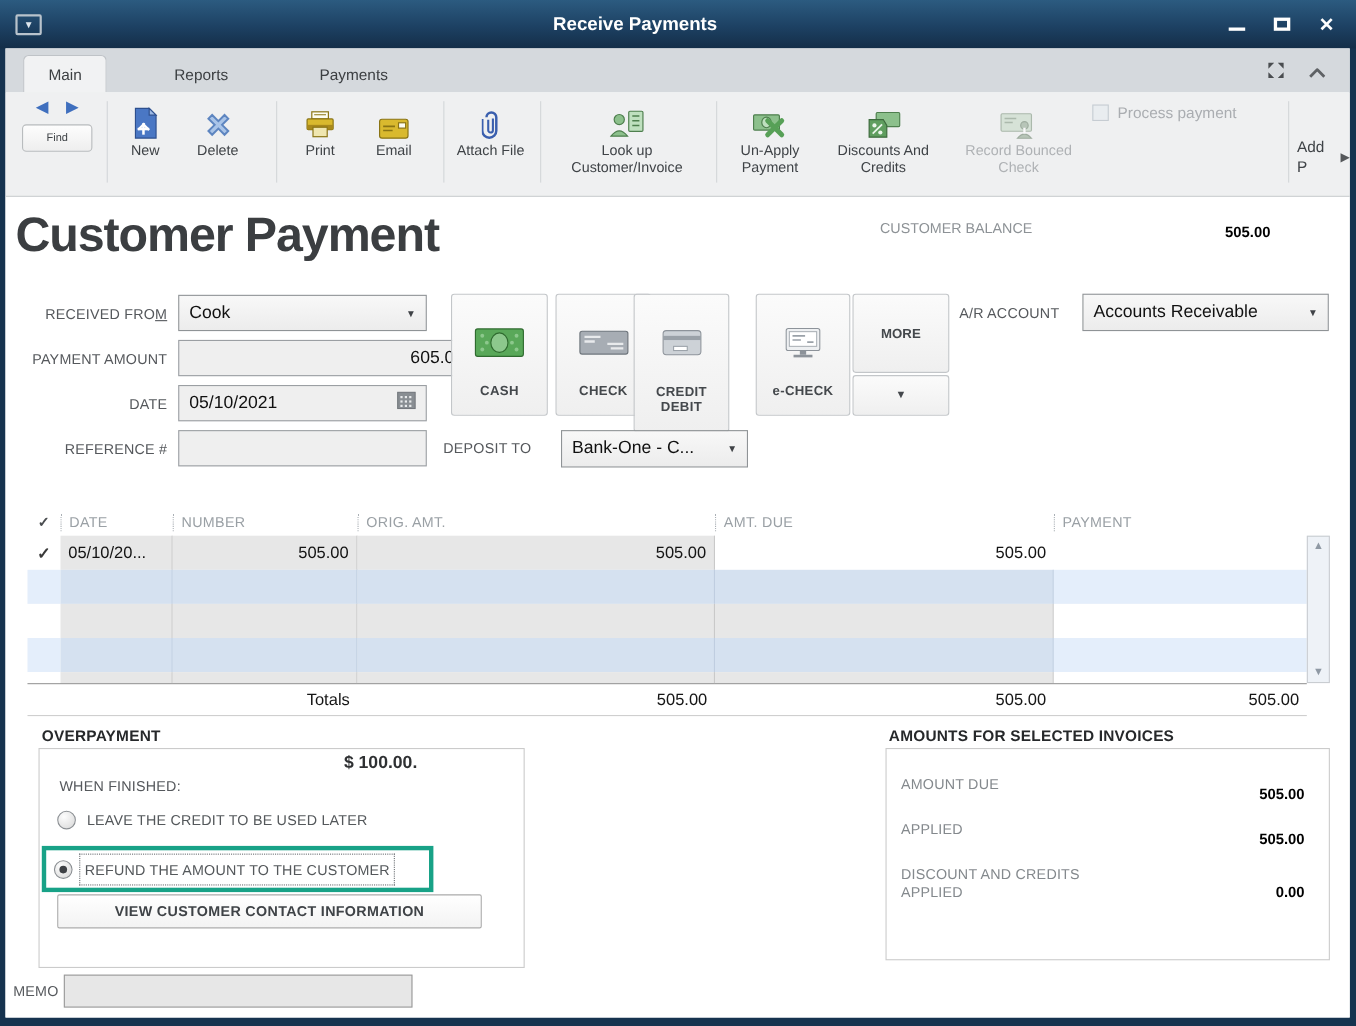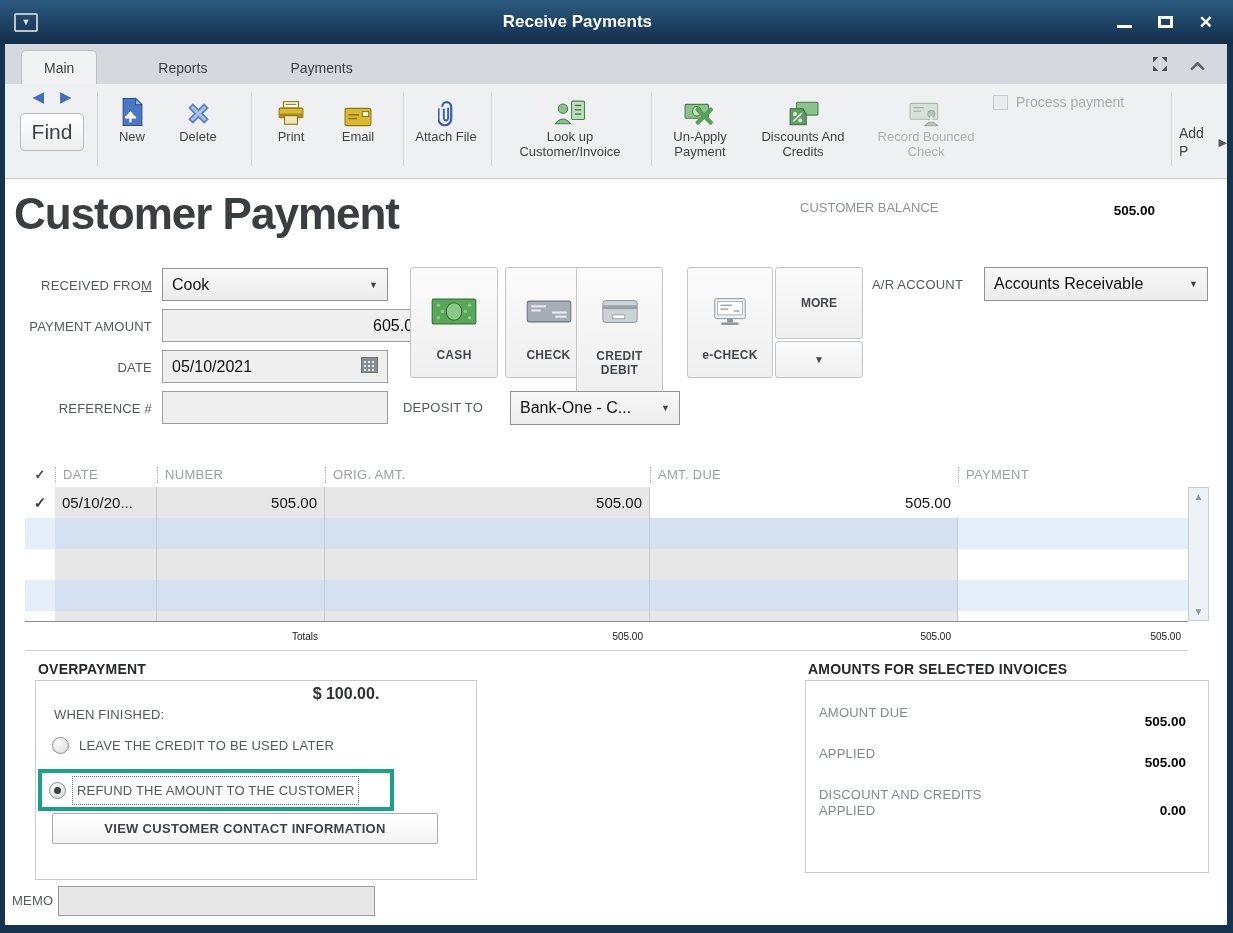--- a/index.html
+++ b/index.html
@@ -31,21 +31,21 @@
 
   
   .toolbar { height: 95px; background: #eff0f1; border-bottom: 1px solid #c7cbce; position: relative; }
   .tsep { position: absolute; top: 8px; bottom: 12px; width: 1px; background: #d3d6d9; }
   .titem { position: absolute; top: 6px; display: flex; flex-direction: column; align-items: center; }
   .ticon { height: 37px; display: flex; align-items: flex-end; justify-content: center; }
   .tlabel { margin-top: 3px; font-size: 13px; color: #3f4347; text-align: center; line-height: 1.15; }
   .tdrop { font-size: 7px; color: #2b2d2f; margin-top: 3px; }
   .find-group { position: absolute; left: 8px; top: 4px; width: 78px; display: flex; flex-direction: column; align-items: center; }
   .nav-arrows { display: flex; gap: 16px; font-size: 15px; color: #3f6fbe; }
-  .find-btn { margin-top: 7px; width: 64px; padding: 6px 0; text-align: center; font-size: 21px; color: #3e4246;
+  .find-btn { margin-top: 7px; width: 64px; padding: 6px 0; text-align: center; font-size: 10px; color: #3e4246;
     background: linear-gradient(#fdfdfd, #eeeeee); border: 1px solid #b9bcbe; border-radius: 4px; }
   .disabled-item .tlabel { color: #afb2b5; }
   .disabled-item .ticon svg { filter: grayscale(0.35) opacity(0.55); }
   .process-pay { position: absolute; left: 988px; top: 10px; display: flex; align-items: center; gap: 8px; }
   .process-box { width: 15px; height: 15px; background: #e9edf0; border: 1px solid #c6ccd2; }
   .process-label { font-size: 14px; color: #aaadb1; }
   .add-panel { position: absolute; left: 1174px; top: 40px; width: 46px; overflow: hidden;
     font-size: 14px; color: #3f4347; line-height: 1.3; white-space: nowrap; }
   .panel-expand { position: absolute; right: 0; top: 52px; font-size: 11px; color: #55585b; }
 
@@ -87,21 +87,21 @@
   .tbody-row.short { height: 10px; }
   .cell { font-size: 15px; color: #141414; display: flex; align-items: center; padding: 0 7px; overflow: hidden; }
   .cell.num { justify-content: flex-end; }
   .cell.ck { justify-content: center; padding: 0; font-weight: bold; color: #3a3a3a; }
   .cin { border-right: 1px solid #c9c9c9; }
   .bg-gray { background: #e7e7e7; }
   .bg-white { background: #ffffff; }
   .bg-blue-in { background: #d5e1f0; border-right-color: #bfcde0; }
   .bg-blue-out { background: #e4eefb; }
   .totals { height: 30px; border-top: 1px solid #8f8f8f; border-bottom: 1px solid #cfcfcf; background: #fff; }
-  .totals .cell { font-size: 10px; color: #151515; }
+  .totals .cell { font-size: 15px; color: #151515; }
   .tscroll { left: 1183px; top: 308px; width: 21px; height: 134px; background: #eef2f7; border: 1px solid #c9cdd1;
     display: flex; flex-direction: column; justify-content: space-between; align-items: center; }
   .sarrow { font-size: 10px; color: #8f99a4; padding: 3px 0; }
 
   
   .legend { font-size: 14px; font-weight: bold; color: #26282a; letter-spacing: 0.2px; }
   .gbox { border: 1px solid #cbcbcb; background: #fff; }
   .op-amount { font-size: 16px; font-weight: bold; color: #2f3133; }
   .radio { width: 17px; height: 17px; border-radius: 50%; border: 1px solid #8b8f93;
     background: radial-gradient(circle at 35% 30%, #fdfdfd, #d7d7d7); position: relative; flex: none; }

